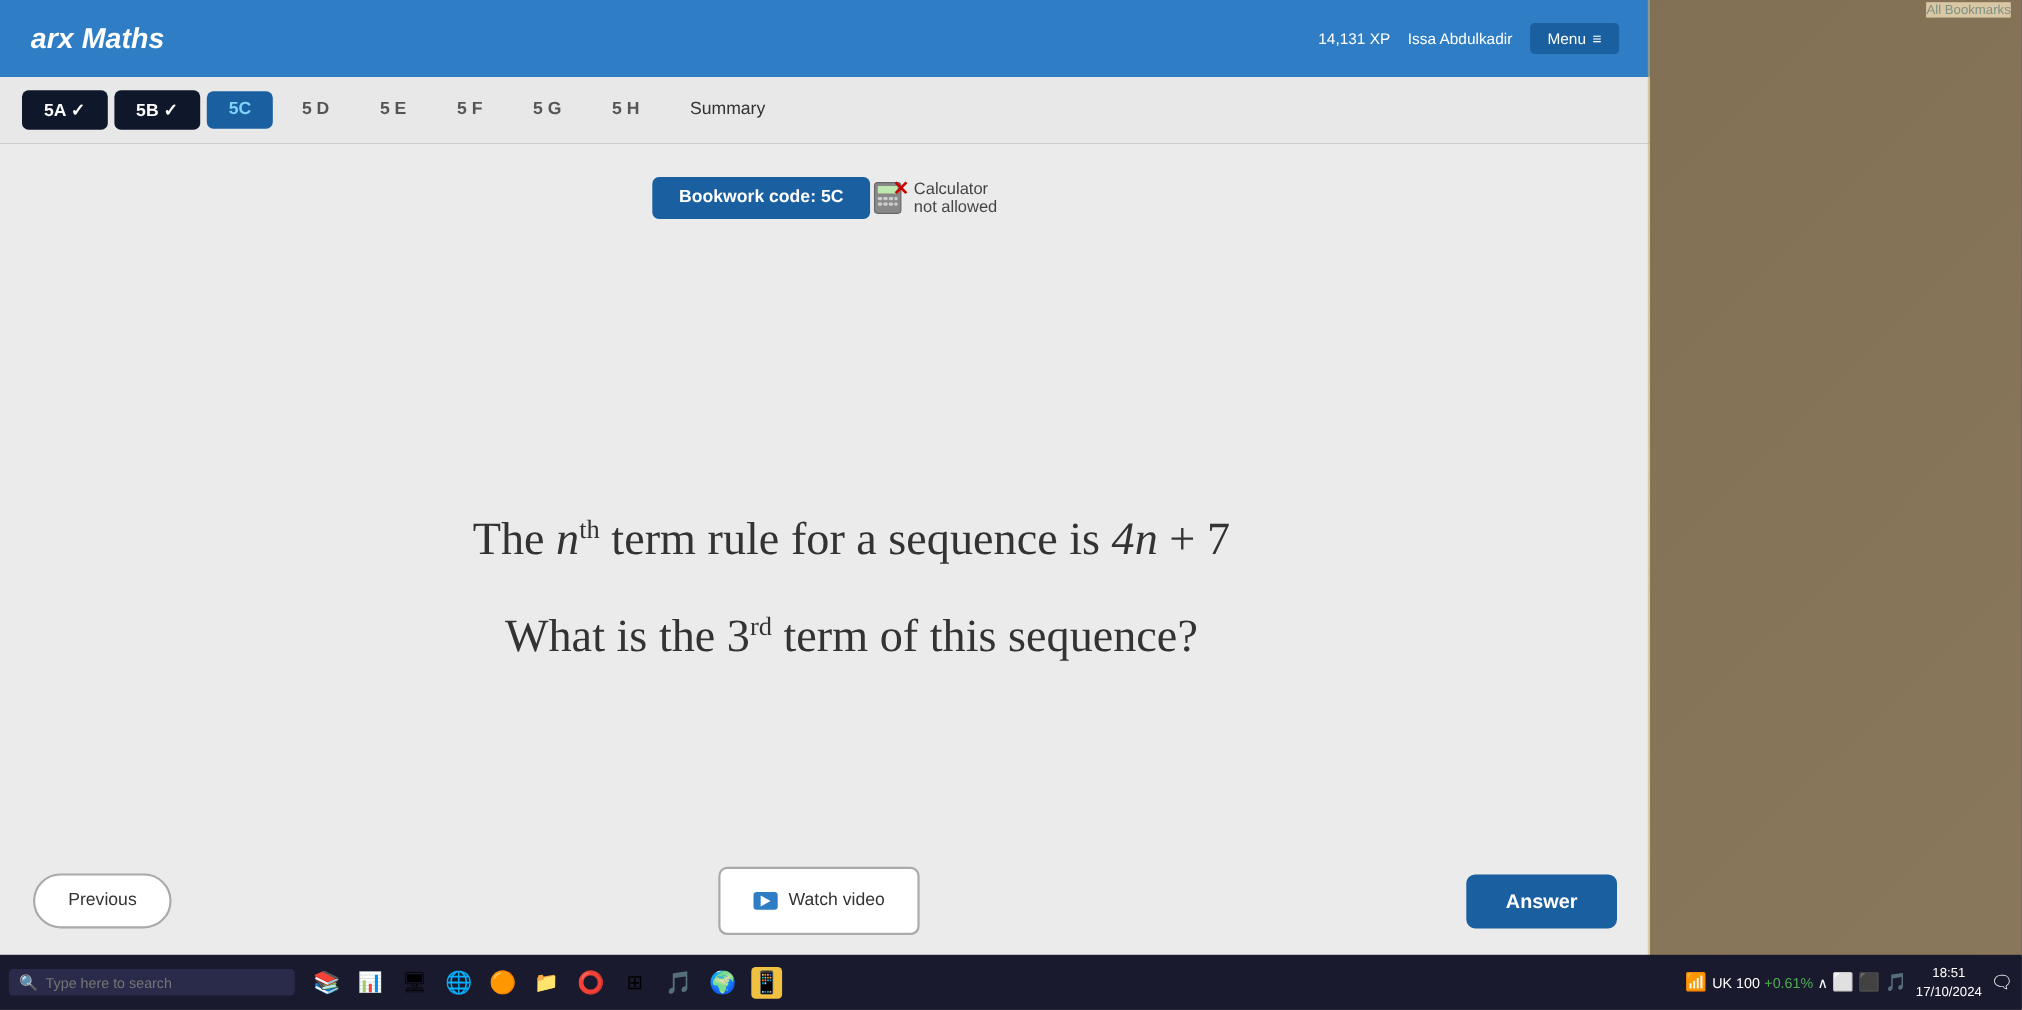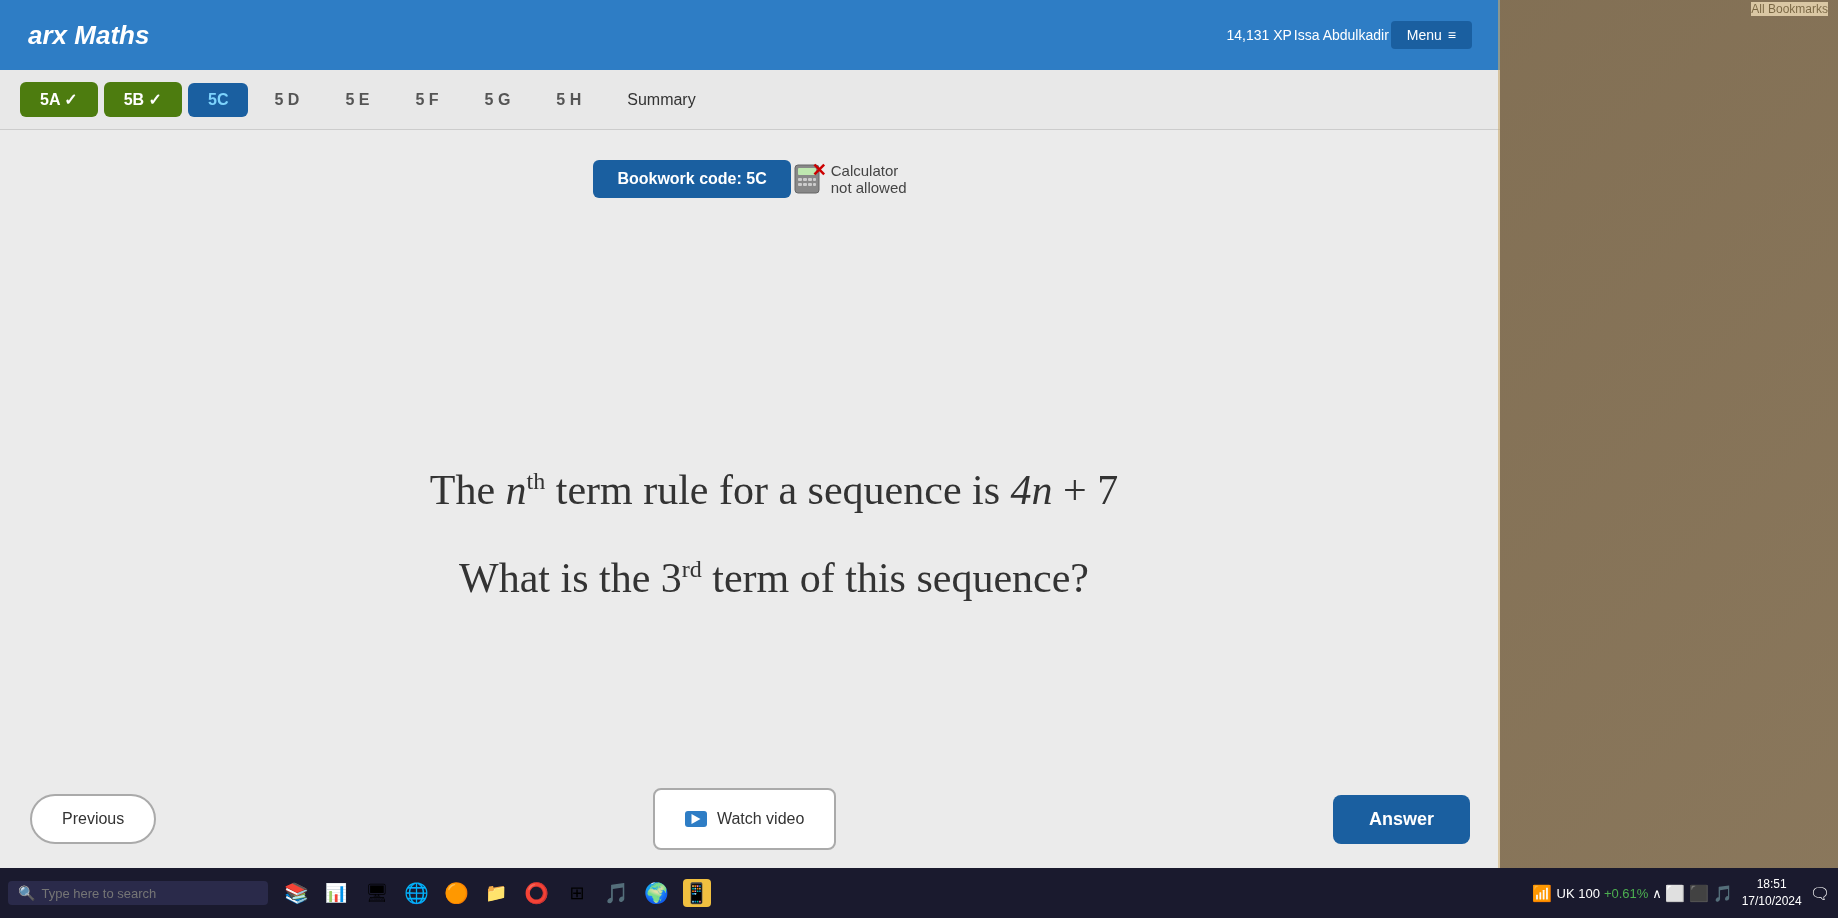--- a/index.html
+++ b/index.html
@@ -36,21 +36,21 @@
     .header-logo {
       color: white;
       font-size: 26px;
       font-weight: bold;
       font-style: italic;
     }
 
     .header-right {
       display: flex;
       align-items: center;
-      gap: 2px;
+      gap: 16px;
       color: white;
       font-size: 14px;
     }
 
     .menu-btn {
       background: #1a5fa0;
       border: none;
       color: white;
       padding: 6px 16px;
       border-radius: 4px;
@@ -76,21 +76,21 @@
       border-radius: 6px;
       font-size: 16px;
       font-weight: 600;
       cursor: pointer;
       border: none;
       background: transparent;
       color: #555;
     }
 
     .tab.completed {
-      background: #4d7c0f;
+      background: #0f172a;
       color: white;
     }
 
     .tab.active {
       background: #1a5fa0;
       color: #7dd3fc;
     }
 
     .tab.summary {
       background: transparent;
@@ -307,21 +307,21 @@
       background: linear-gradient(135deg, #c8a96e, #d4b57a);
       opacity: 0.6;
     }
 
     
     .bookmarks-text {
       position: absolute;
       top: 2px;
       right: 10px;
       font-size: 12px;
-      color: #000000;
+      color: #0369a1;
       background: #f0f0f0;
     }
   </style>
 </head>
 <body>
 
 <div class="bookmarks-text">
   <span>All Bookmarks</span>
 </div>
 

